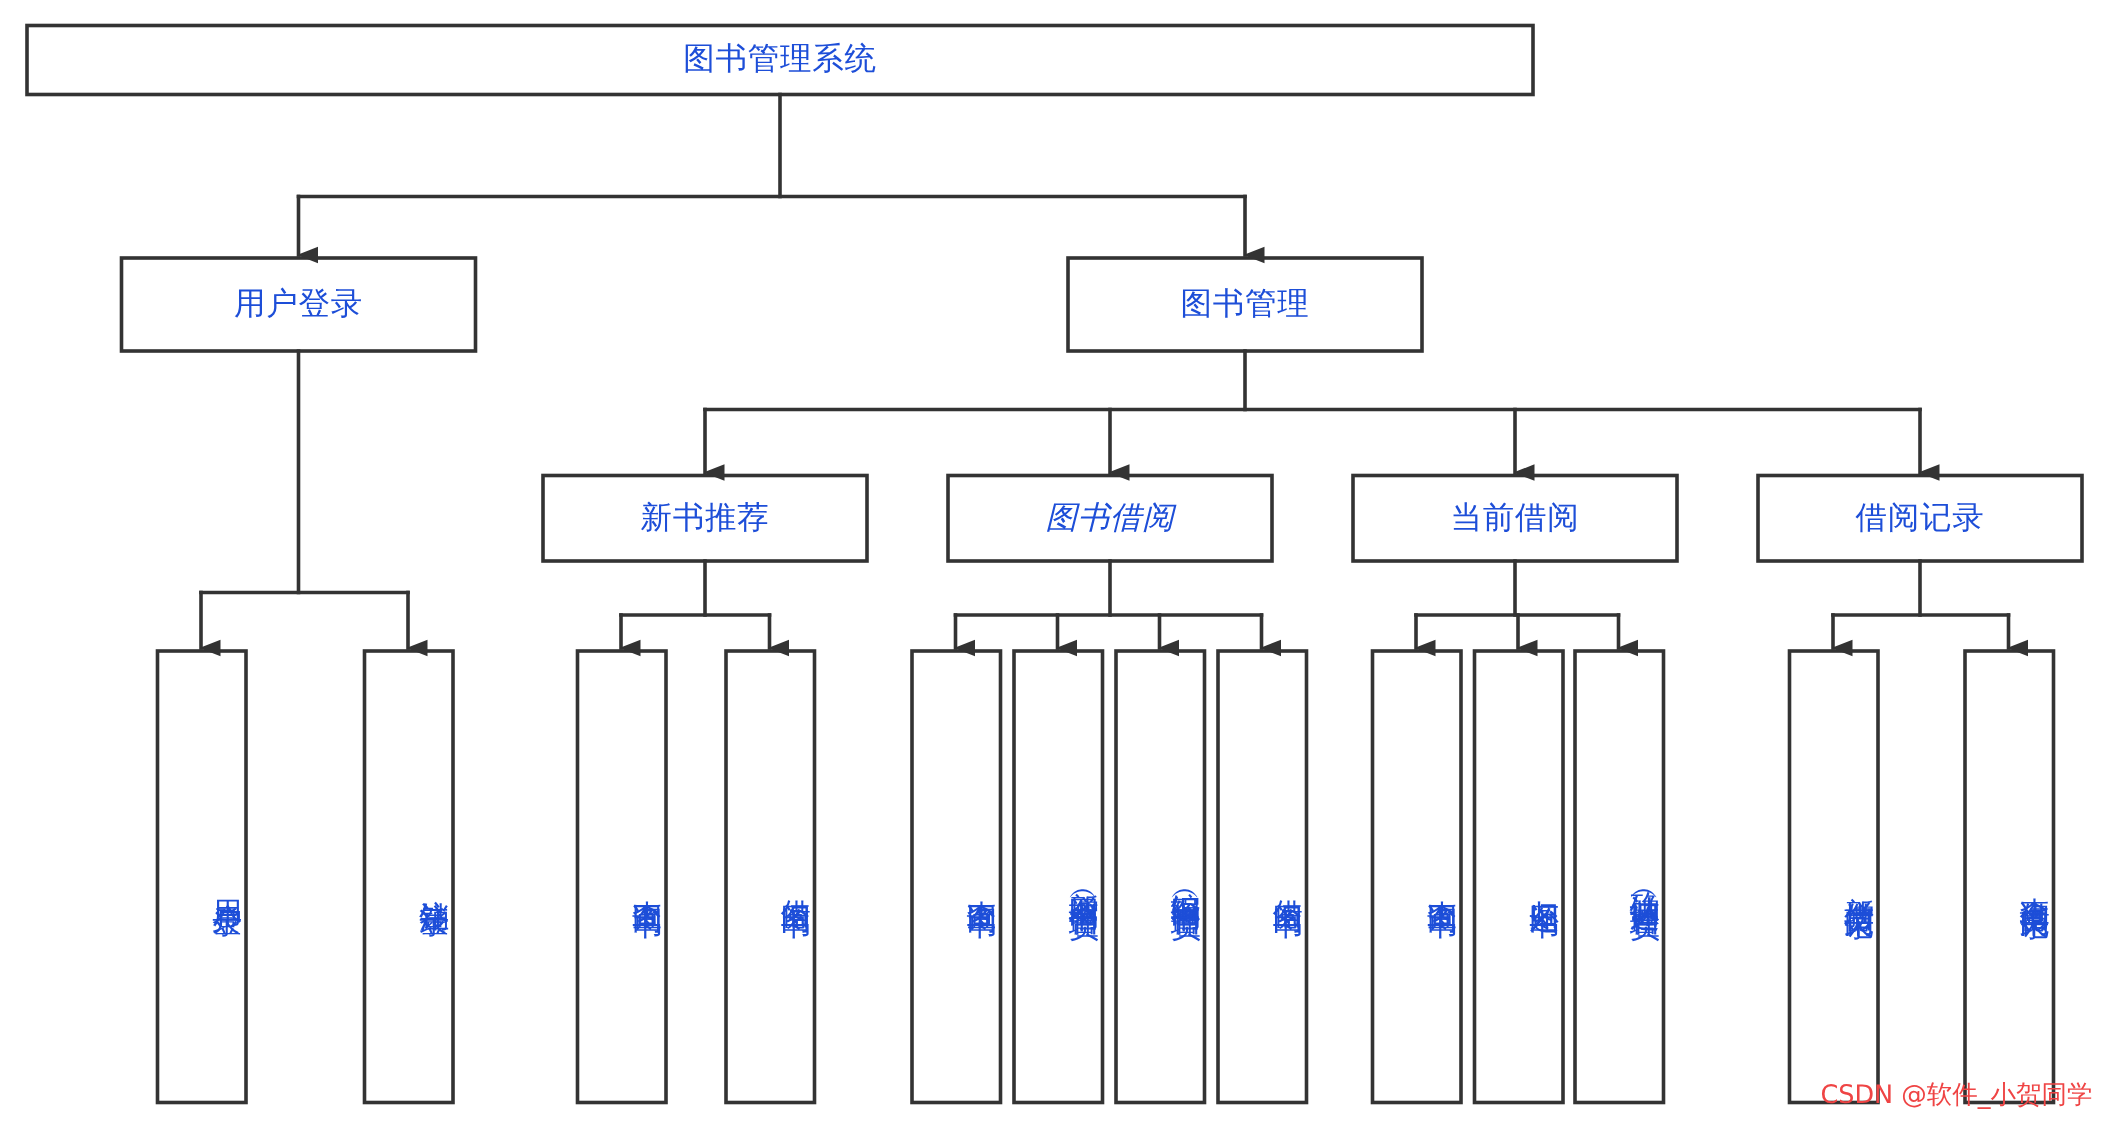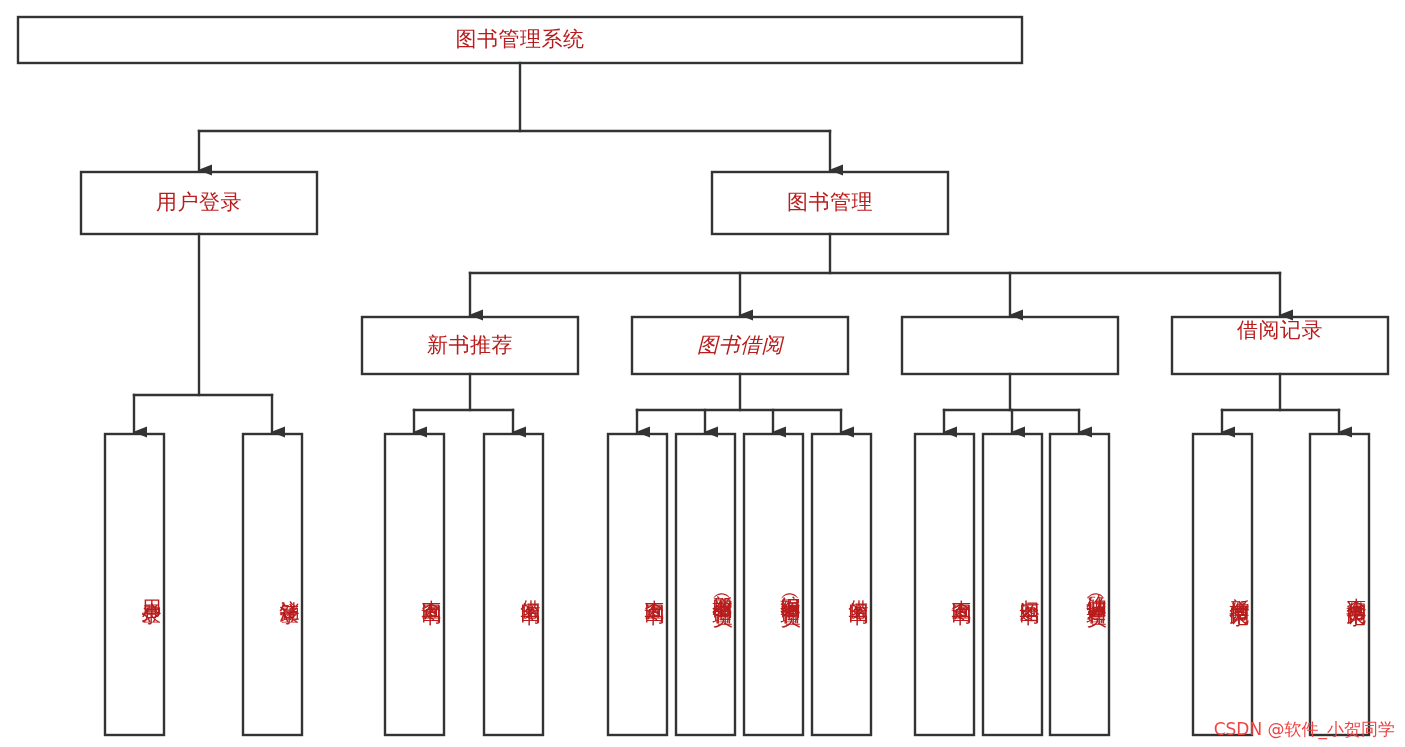--- a/index.html
+++ b/index.html
@@ -39,21 +39,21 @@
   }
   .arrow-head {
     fill: #333333;
     stroke: none;
   }
   .node-label {
     position: absolute;
     display: flex;
     align-items: center;
     justify-content: center;
-    color: #b91c1c;
+    color: #1d4ed8;
     font-family: "DejaVu Sans", "Liberation Sans", sans-serif;
     pointer-events: none;
     box-sizing: border-box;
   }
   .node-label.horizontal {
     font-size: 21px;
     line-height: 1.1;
     letter-spacing: 0.5px;
   }
   .node-label.vertical {
@@ -153,21 +153,22 @@
     <path class="edge-line" marker-end="url(#arrow)" d="M 1339 410 L 1339 432"></path>
   </svg>
 
   <div class="node-label horizontal" style="left:18px; top:17px; width:1004px; height:46px;">图书管理系统</div>
 
   <div class="node-label horizontal" style="left:81px; top:172px; width:236px; height:62px;">用户登录</div>
   <div class="node-label horizontal" style="left:362px; top:317px; width:216px; height:57px;">新书推荐</div>
 
   <div class="node-label horizontal" style="left:712px; top:172px; width:236px; height:62px;">图书管理</div>
   <div class="node-label horizontal" style="left:632px; top:317px; width:216px; height:57px;font-style:italic;">图书借阅</div>
-  <div class="node-label horizontal" style="left:1172px; top:302px; width:216px; height:57px;">借阅记录</div>
+  <div class="node-label horizontal" style="left:902px; top:317px; width:216px; height:57px;">当前借阅</div>
+  <div class="node-label horizontal" style="left:1172px; top:317px; width:216px; height:57px;">借阅记录</div>
 
   <div class="node-label vertical" style="left:105px; top:434px; width:59px; height:301px;">用户登录</div>
   <div class="node-label vertical" style="left:243px; top:434px; width:59px; height:301px;">注销登录</div>
   <div class="node-label vertical" style="left:385px; top:434px; width:59px; height:301px;">查询图书</div>
   <div class="node-label vertical" style="left:484px; top:434px; width:59px; height:301px;">借阅图书</div>
   <div class="node-label vertical" style="left:608px; top:434px; width:59px; height:301px;">查询图书</div>
   <div class="node-label vertical" style="left:676px; top:434px; width:59px; height:301px;">新增图书（管理员）</div>
   <div class="node-label vertical" style="left:744px; top:434px; width:59px; height:301px;">编辑图书（管理员）</div>
   <div class="node-label vertical" style="left:812px; top:434px; width:59px; height:301px;">借阅图书</div>
   <div class="node-label vertical" style="left:915px; top:434px; width:59px; height:301px;">查询图书</div>

